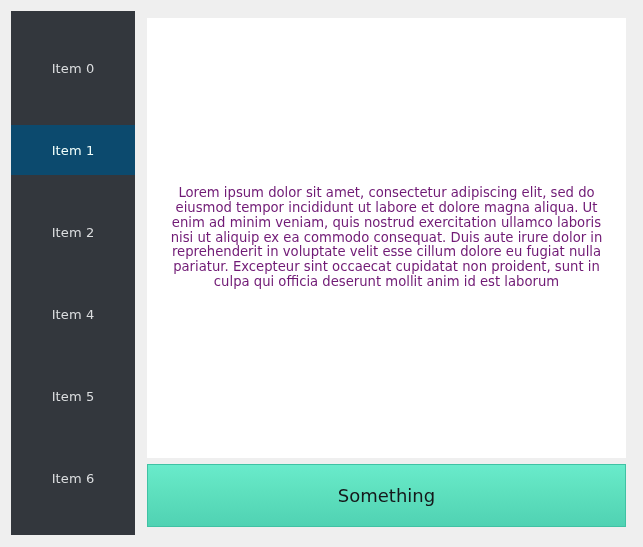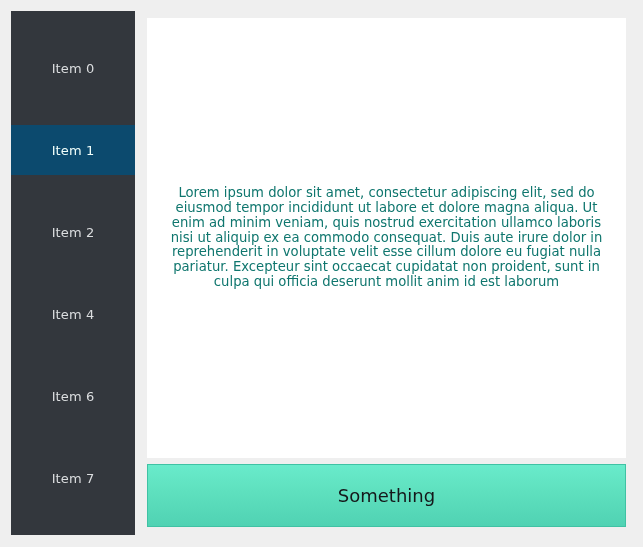--- a/index.html
+++ b/index.html
@@ -67,21 +67,21 @@
     display: flex;
     align-items: center;
     justify-content: center;
     box-sizing: border-box;
   }
   #content-paragraph {
     width: 438px;
     text-align: center;
     font-size: 13.2px;
     line-height: 14.8px;
-    color: #0f766e;
+    color: #701a75;
     font-family: "DejaVu Sans", "Liberation Sans", sans-serif;
     margin: 0;
     padding: 0;
   }
 
   
   #action-button {
     position: absolute;
     left: 147px;
     top: 464px;
@@ -117,20 +117,23 @@
     <div class="sidebar-item selected">
       <span class="sidebar-item-label">Item 1</span>
     </div>
     <div class="sidebar-item">
       <span class="sidebar-item-label">Item 2</span>
     </div>
     <div class="sidebar-item">
       <span class="sidebar-item-label">Item 4</span>
     </div>
     <div class="sidebar-item">
+      <span class="sidebar-item-label">Item 5</span>
+    </div>
+    <div class="sidebar-item">
       <span class="sidebar-item-label">Item 6</span>
     </div>
     <div class="sidebar-item">
       <span class="sidebar-item-label">Item 7</span>
     </div>
     <div class="sidebar-item">
       <span class="sidebar-item-label">Item 8</span>
     </div>
   </nav>
 

